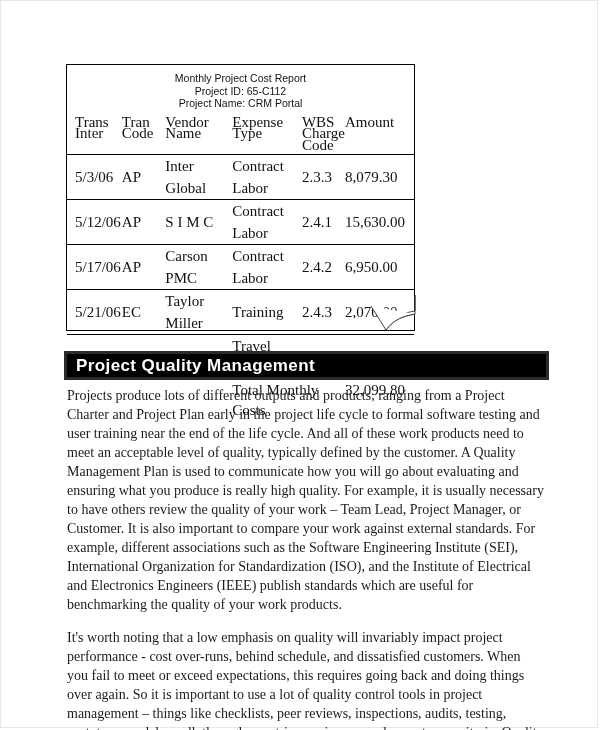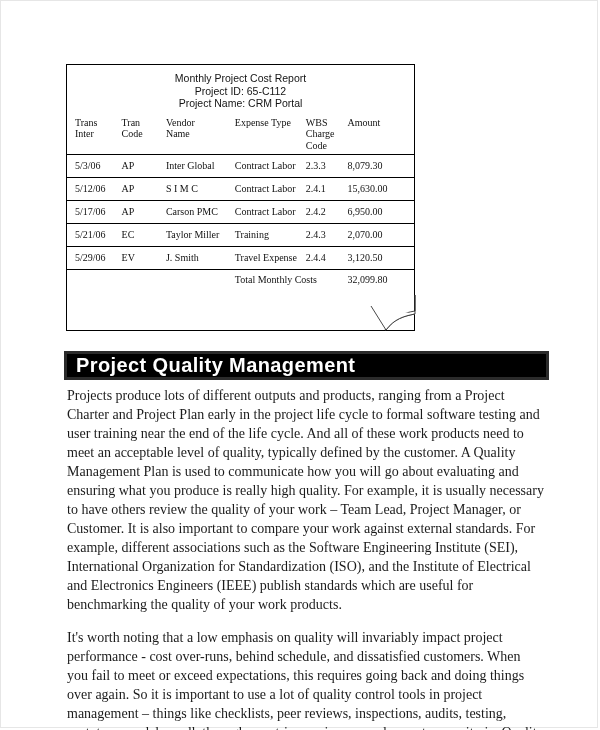--- a/index.html
+++ b/index.html
@@ -44,21 +44,21 @@
     line-height: 12.6px;
     color: #141414;
     padding-top: 7px;
   }
   .report-title div { white-space: nowrap; }
 
   table.cost-table {
     width: 100%;
     border-collapse: collapse;
     font-family: "Liberation Serif", serif;
-    font-size: 10px;
+    font-size: 15px;
     color: #111111;
     margin-top: 7px;
   }
   table.cost-table th,
   table.cost-table td {
     padding: 0;
     vertical-align: top;
     font-weight: normal;
     text-align: left;
   }
@@ -123,21 +123,21 @@
   .section-bar-inner {
     width: 100%;
     height: 100%;
     background: #000000;
     display: flex;
     align-items: center;
   }
   .section-bar-title {
     color: #ffffff;
     font-family: "Liberation Sans", sans-serif;
-    font-size: 20px;
+    font-size: 17px;
     font-weight: bold;
     letter-spacing: 0.4px;
     padding-left: 9px;
   }
 
   
   .body-copy {
     position: absolute;
     left: 66px;
     top: 385px;

